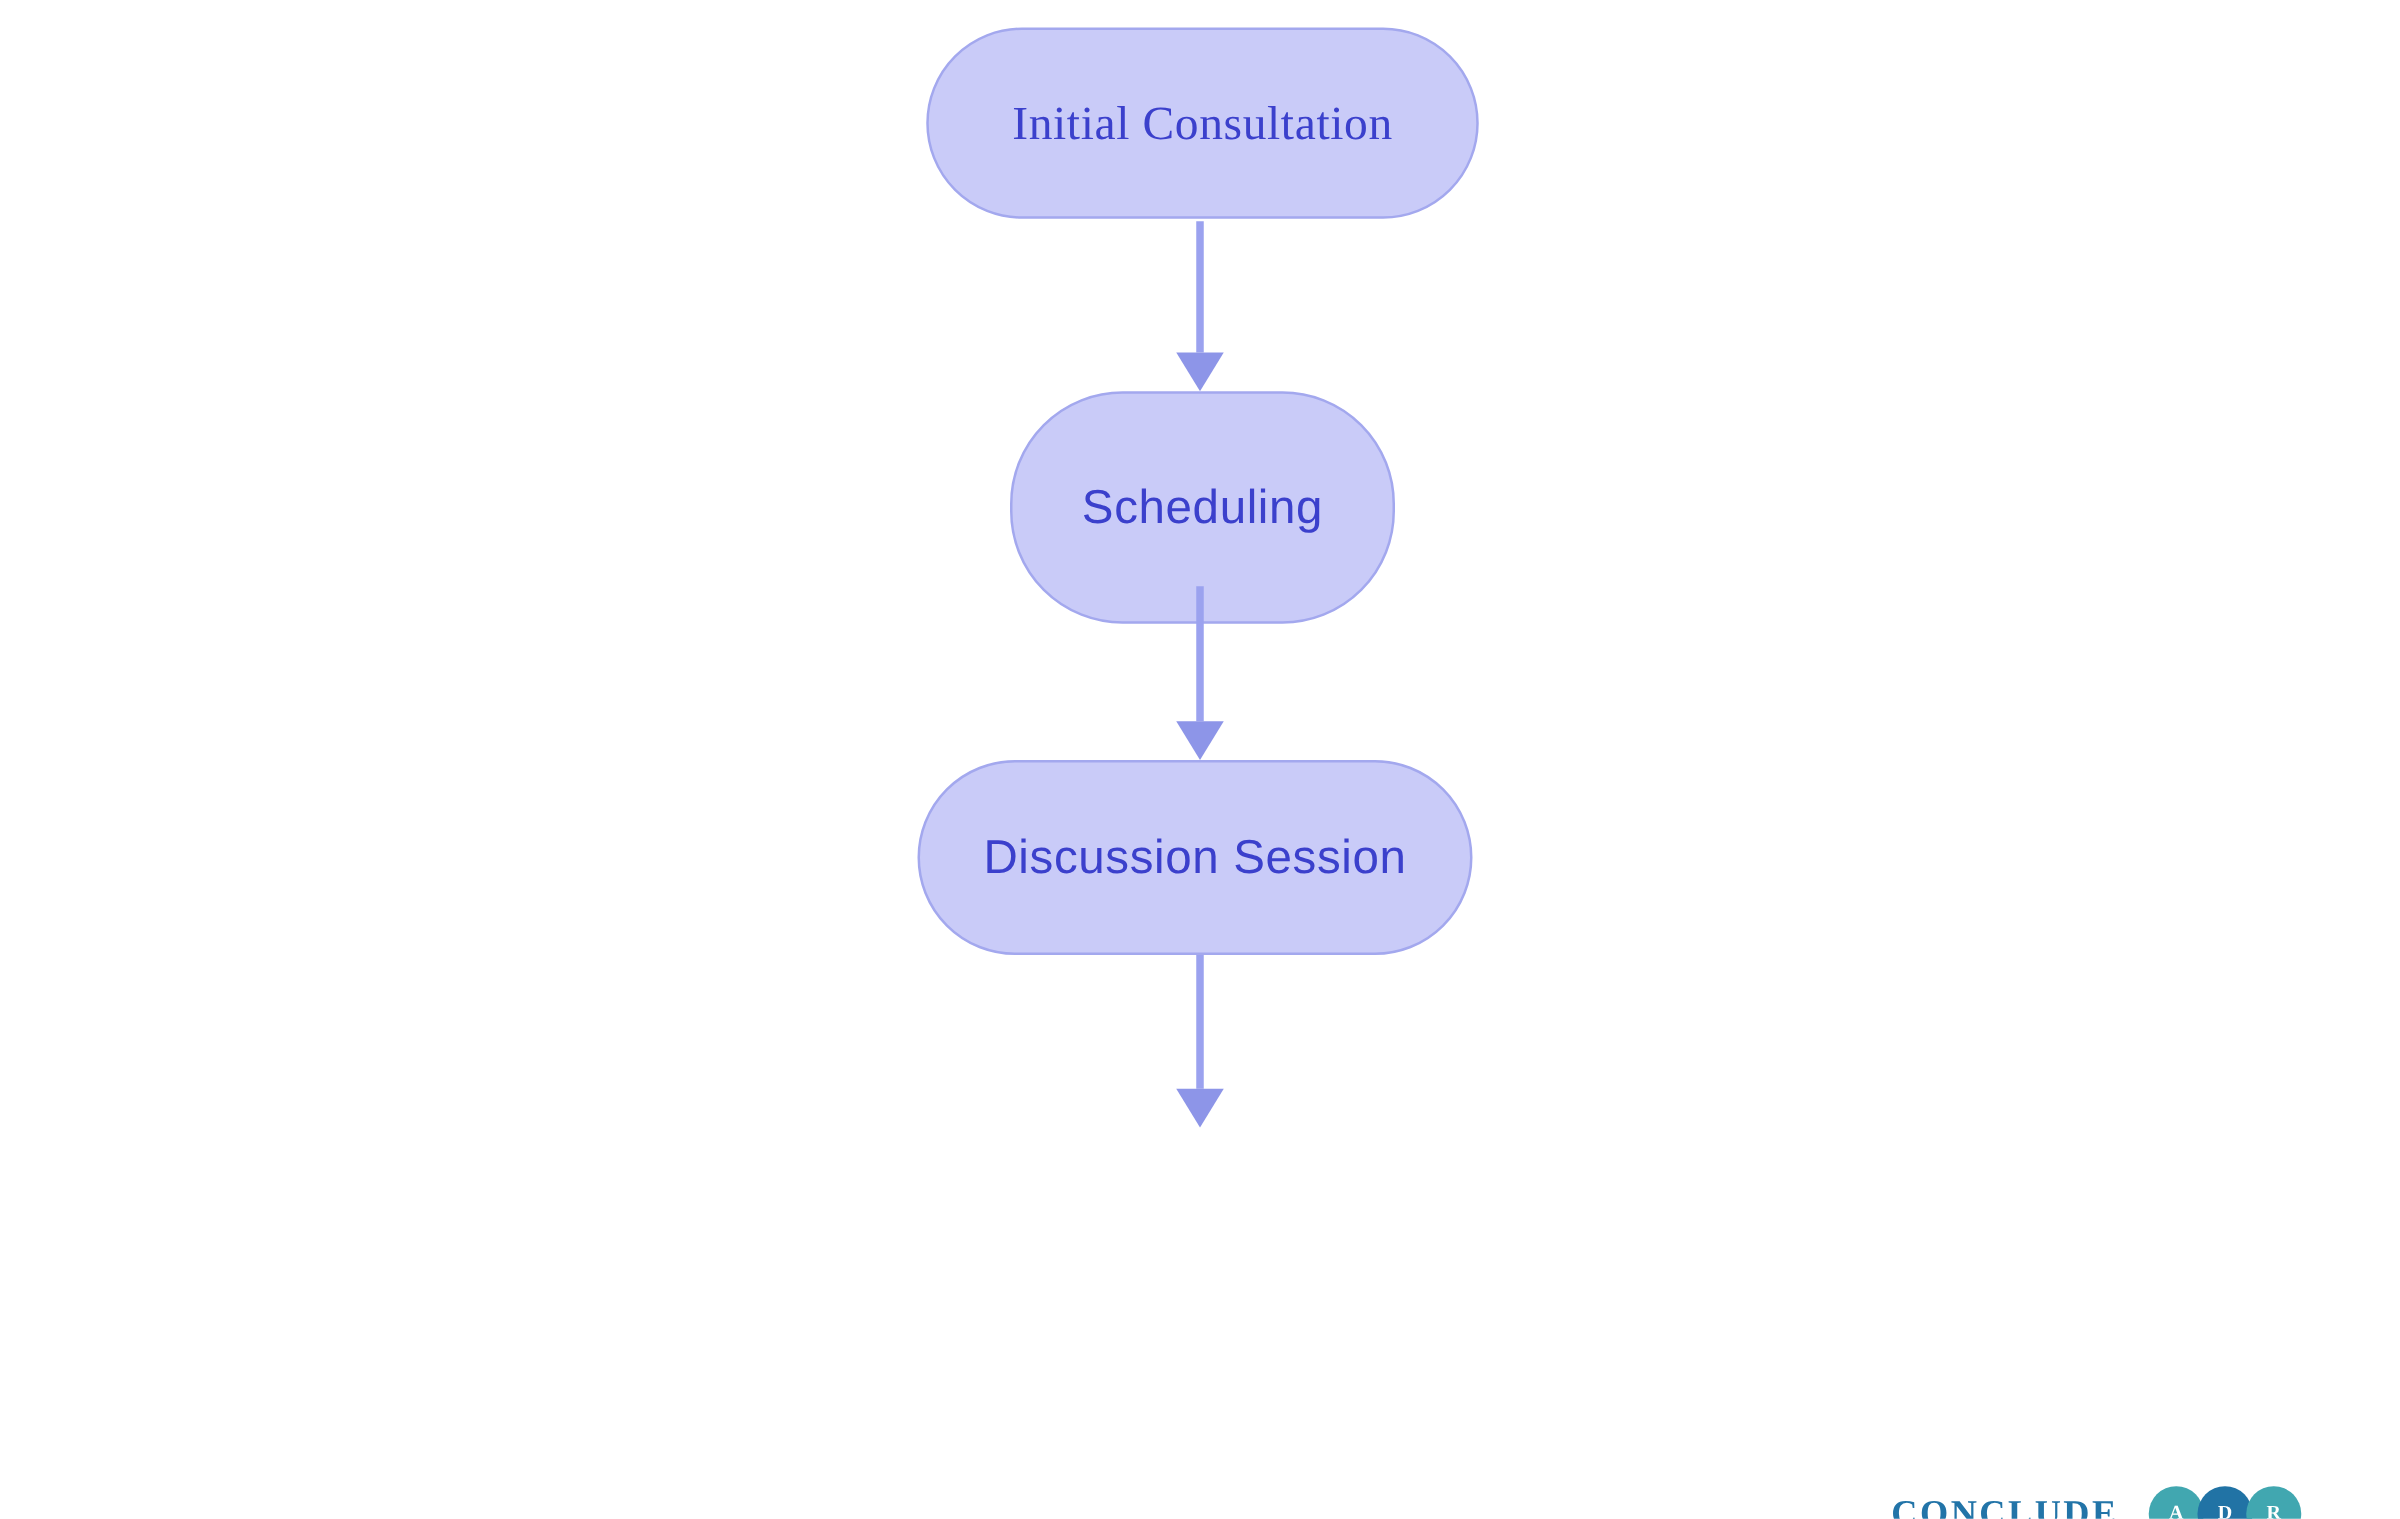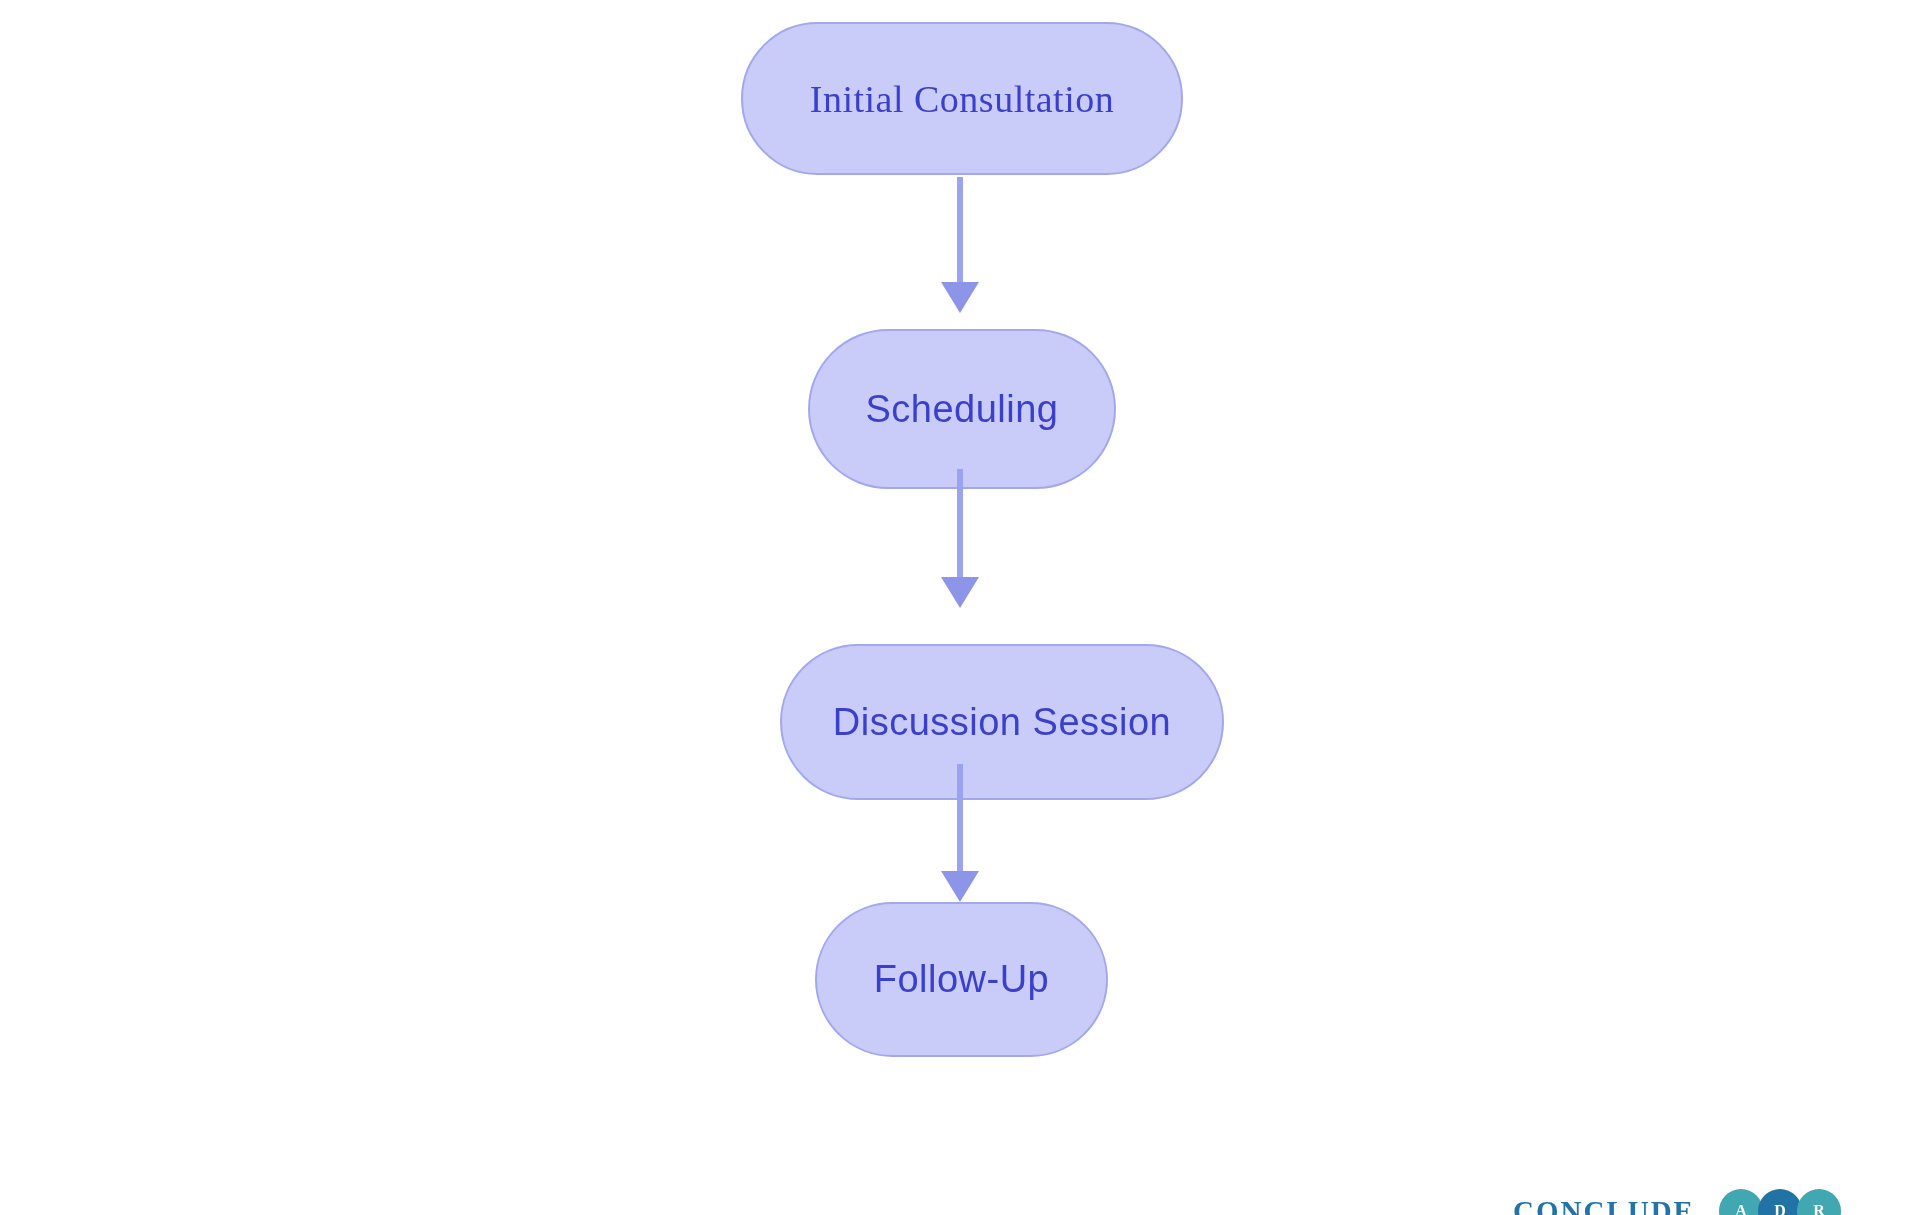--- a/index.html
+++ b/index.html
@@ -27,22 +27,22 @@
     justify-content: center;
     background: var(--node-fill, #c9cbf8);
     border: 2px solid var(--node-border, #a3a8ee);
     border-radius: 90px;
     color: var(--node-text, #3b40cc);
     font-size: 38px;
     letter-spacing: 0.5px;
     white-space: nowrap;
   }
   #node-0 { left: 741px; top: 22px;  width: 442px; height: 153px; font-family: Liberation Serif, serif; }
-  #node-1 { left: 808px; top: 313px; width: 308px; height: 160px; margin-top: 16px; }
-  #node-2 { left: 780px; top: 608px; width: 444px; height: 156px; margin-top: 36px; }
+  #node-1 { left: 808px; top: 313px; width: 308px; height: 186px; }
+  #node-2 { left: 734px; top: 608px; width: 444px; height: 156px; }
   #node-3 { left: 815px; top: 902px; width: 293px; height: 155px; }
 
   
   .arrow {
     position: absolute;
     left: 941px;
     width: 38px;
     display: flex;
     flex-direction: column;
     align-items: center;
@@ -129,23 +129,20 @@
 
   <div class="node" id="node-2">
     <span>Discussion Session</span>
   </div>
 
   <div class="arrow" id="arrow-2">
     <div class="shaft"></div>
     <div class="head"></div>
   </div>
 
-  <div class="node" id="node-3">
-    <span>Follow-Up</span>
-  </div>
 
   <div class="logo">
     <span class="wordmark">CONCLUDE</span>
     <span class="badges">
       <span class="badge" style="background: rgb(65, 167, 176);">A</span>
       <span class="badge" style="background: rgb(33, 115, 165);">D</span>
       <span class="badge" style="background: rgb(65, 167, 176);">R</span>
     </span>
   </div>
 

